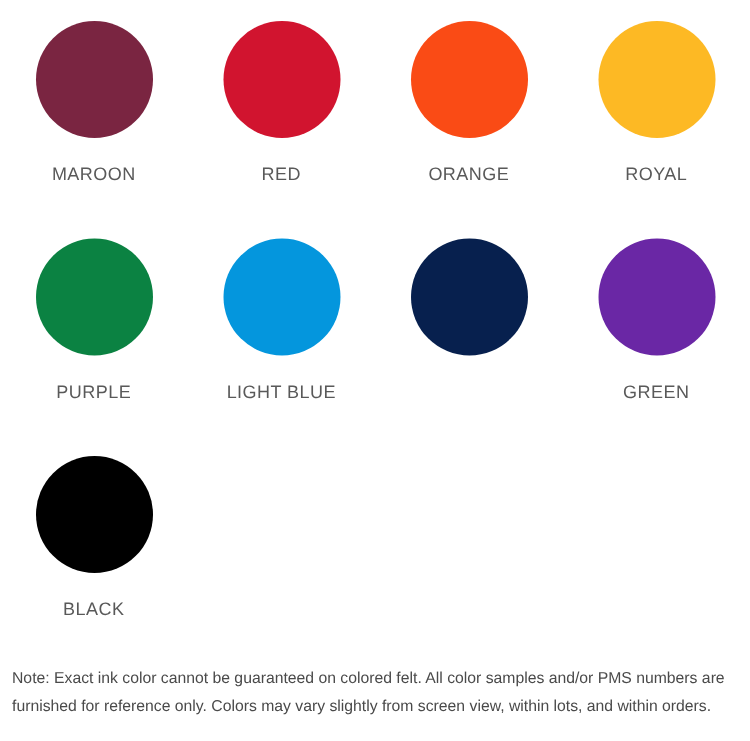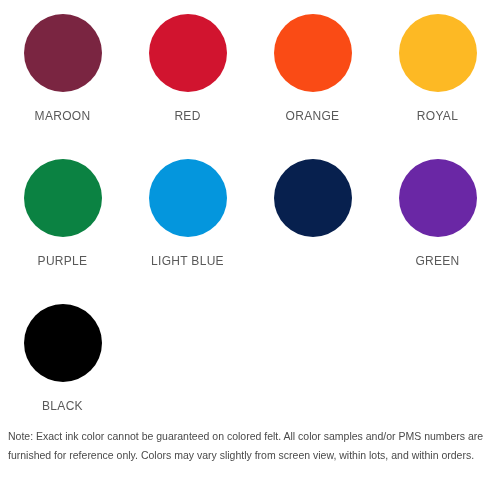--- a/index.html
+++ b/index.html
@@ -50,21 +50,21 @@
     color: #595959;
     text-align: center;
     white-space: nowrap;
     font-family: "Liberation Sans", sans-serif;
   }
 
   .note {
     position: absolute;
     left: 8px;
     right: 8px;
-    bottom: 30px;
+    bottom: 14px;
     font-size: 10.5px;
     line-height: 1.75;
     color: #4a4a4a;
     text-align: left;
     font-family: "Liberation Sans", sans-serif;
   }
 </style>
 </head>
 <body>
 

